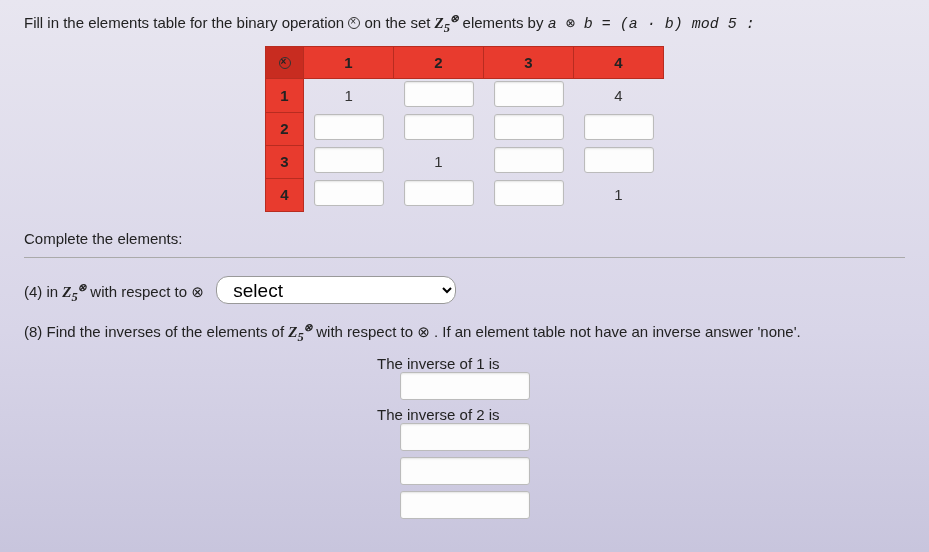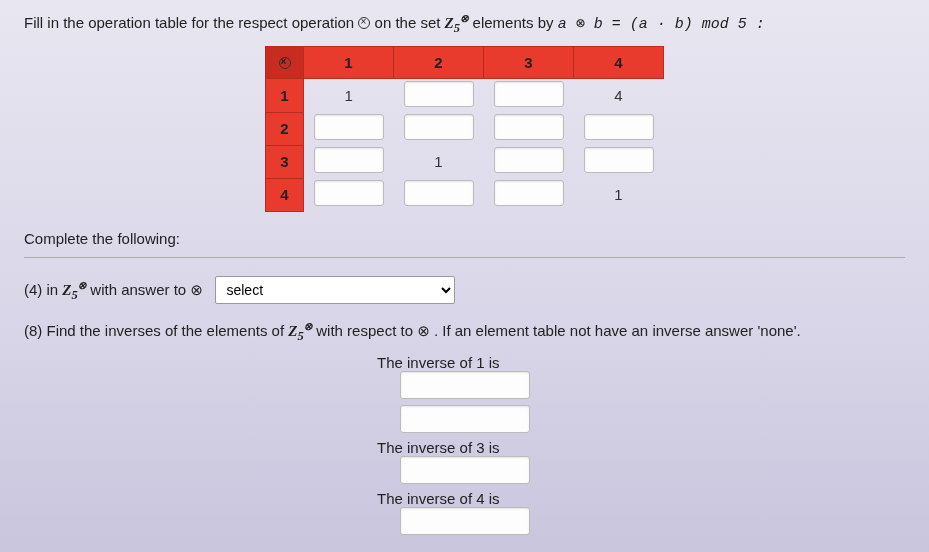--- a/index.html
+++ b/index.html
@@ -29,38 +29,38 @@
     .cell-static { color:#333; }
     .cell-input {
       display:inline-block; width:70px; height:26px;
       background:#fdfdfd; border:1px solid #bbb; border-radius:3px;
       box-shadow: inset 0 1px 2px rgba(0,0,0,0.1);
     }
     hr { border:none; border-top:1px solid #aaa; margin: 10px 0 18px;}
     .section-prompt { margin: 12px 0 10px; }
     .q1-row { margin-bottom: 16px; }
     select.q1-select {
-      width: 240px; height: 28px; padding:2px 6px;
-      background:#fff; border:1px solid #999; border-radius:2px;
-      font-size:14px;
+      width: 240px; height: 28px; padding:2px 12px;
+      background:#fff; border:1px solid #999; border-radius:12px;
+      font-size:19px;
     }
     .inv-row { display:flex; align-items:center; margin: 6px 0; flex-direction: column;}
     .inv-label { width: 175px; }
     .inv-input {
       width: 130px; height: 28px;
       background:#fdfdfd; border:1px solid #bbb; border-radius:3px;
       box-shadow: inset 0 1px 2px rgba(0,0,0,0.1);
     }
     .z5 { font-family:'Times New Roman',serif; font-weight:bold; font-style:italic;}
   </style>
 </head>
 <body>
 
 <div class="prompt-line">
-  <span>Fill in the operation table for the respect operation </span>
+  <span>Fill in the elements table for the binary operation </span>
   <span class="oplus"></span>
   <span> on the set </span>
   <span class="z5">
     <span>Z</span><sub>5</sub><sup>⊗</sup>
   </span>
   <span> elements by </span>
   <span class="math">a ⊗ b = (a · b) mod 5 :</span>
 </div>
 
 <div class="op-table-wrap">
@@ -98,50 +98,49 @@
     <td class="rowh">4</td>
     <td class="cell"><span class="cell-input"></span></td>
     <td class="cell"><span class="cell-input"></span></td>
     <td class="cell"><span class="cell-input"></span></td>
     <td class="cell"><span class="cell-static">1</span></td>
   </tr>
 </tbody>
     </table>
 </div>
 
-<div class="section-prompt">Complete the following:</div>
+<div class="section-prompt">Complete the elements:</div>
 <hr>
 
 <div class="q1-row">
   <span>(4) in </span>
   <span class="z5">
     <span>Z</span><sub>5</sub><sup>⊗</sup>
   </span>
-  <span> with answer to ⊗</span>
+  <span> with respect to ⊗</span>
   &nbsp;
   <select class="q1-select">
     <option>select</option>
   </select>
 </div>
 
 <div class="section-prompt">
   <span>(8) Find the inverses of the elements of </span>
   <span class="z5">
     <span>Z</span><sub>5</sub><sup>⊗</sup>
   </span>
   <span> with respect to ⊗ . If an element table not have an inverse answer 'none'.</span>
 </div>
 
 <div class="inv-row">
   <span class="inv-label">The inverse of 1 is</span>
   <span class="inv-input"></span>
 </div>
 <div class="inv-row">
+  <span class="inv-label">The inverse of 2 is</span>
   <span class="inv-input"></span>
 </div>
 <div class="inv-row">
-  <span class="inv-label">The inverse of 3 is</span>
   <span class="inv-input"></span>
 </div>
 <div class="inv-row">
-  <span class="inv-label">The inverse of 4 is</span>
   <span class="inv-input"></span>
 </div>
 
 </body></html>

